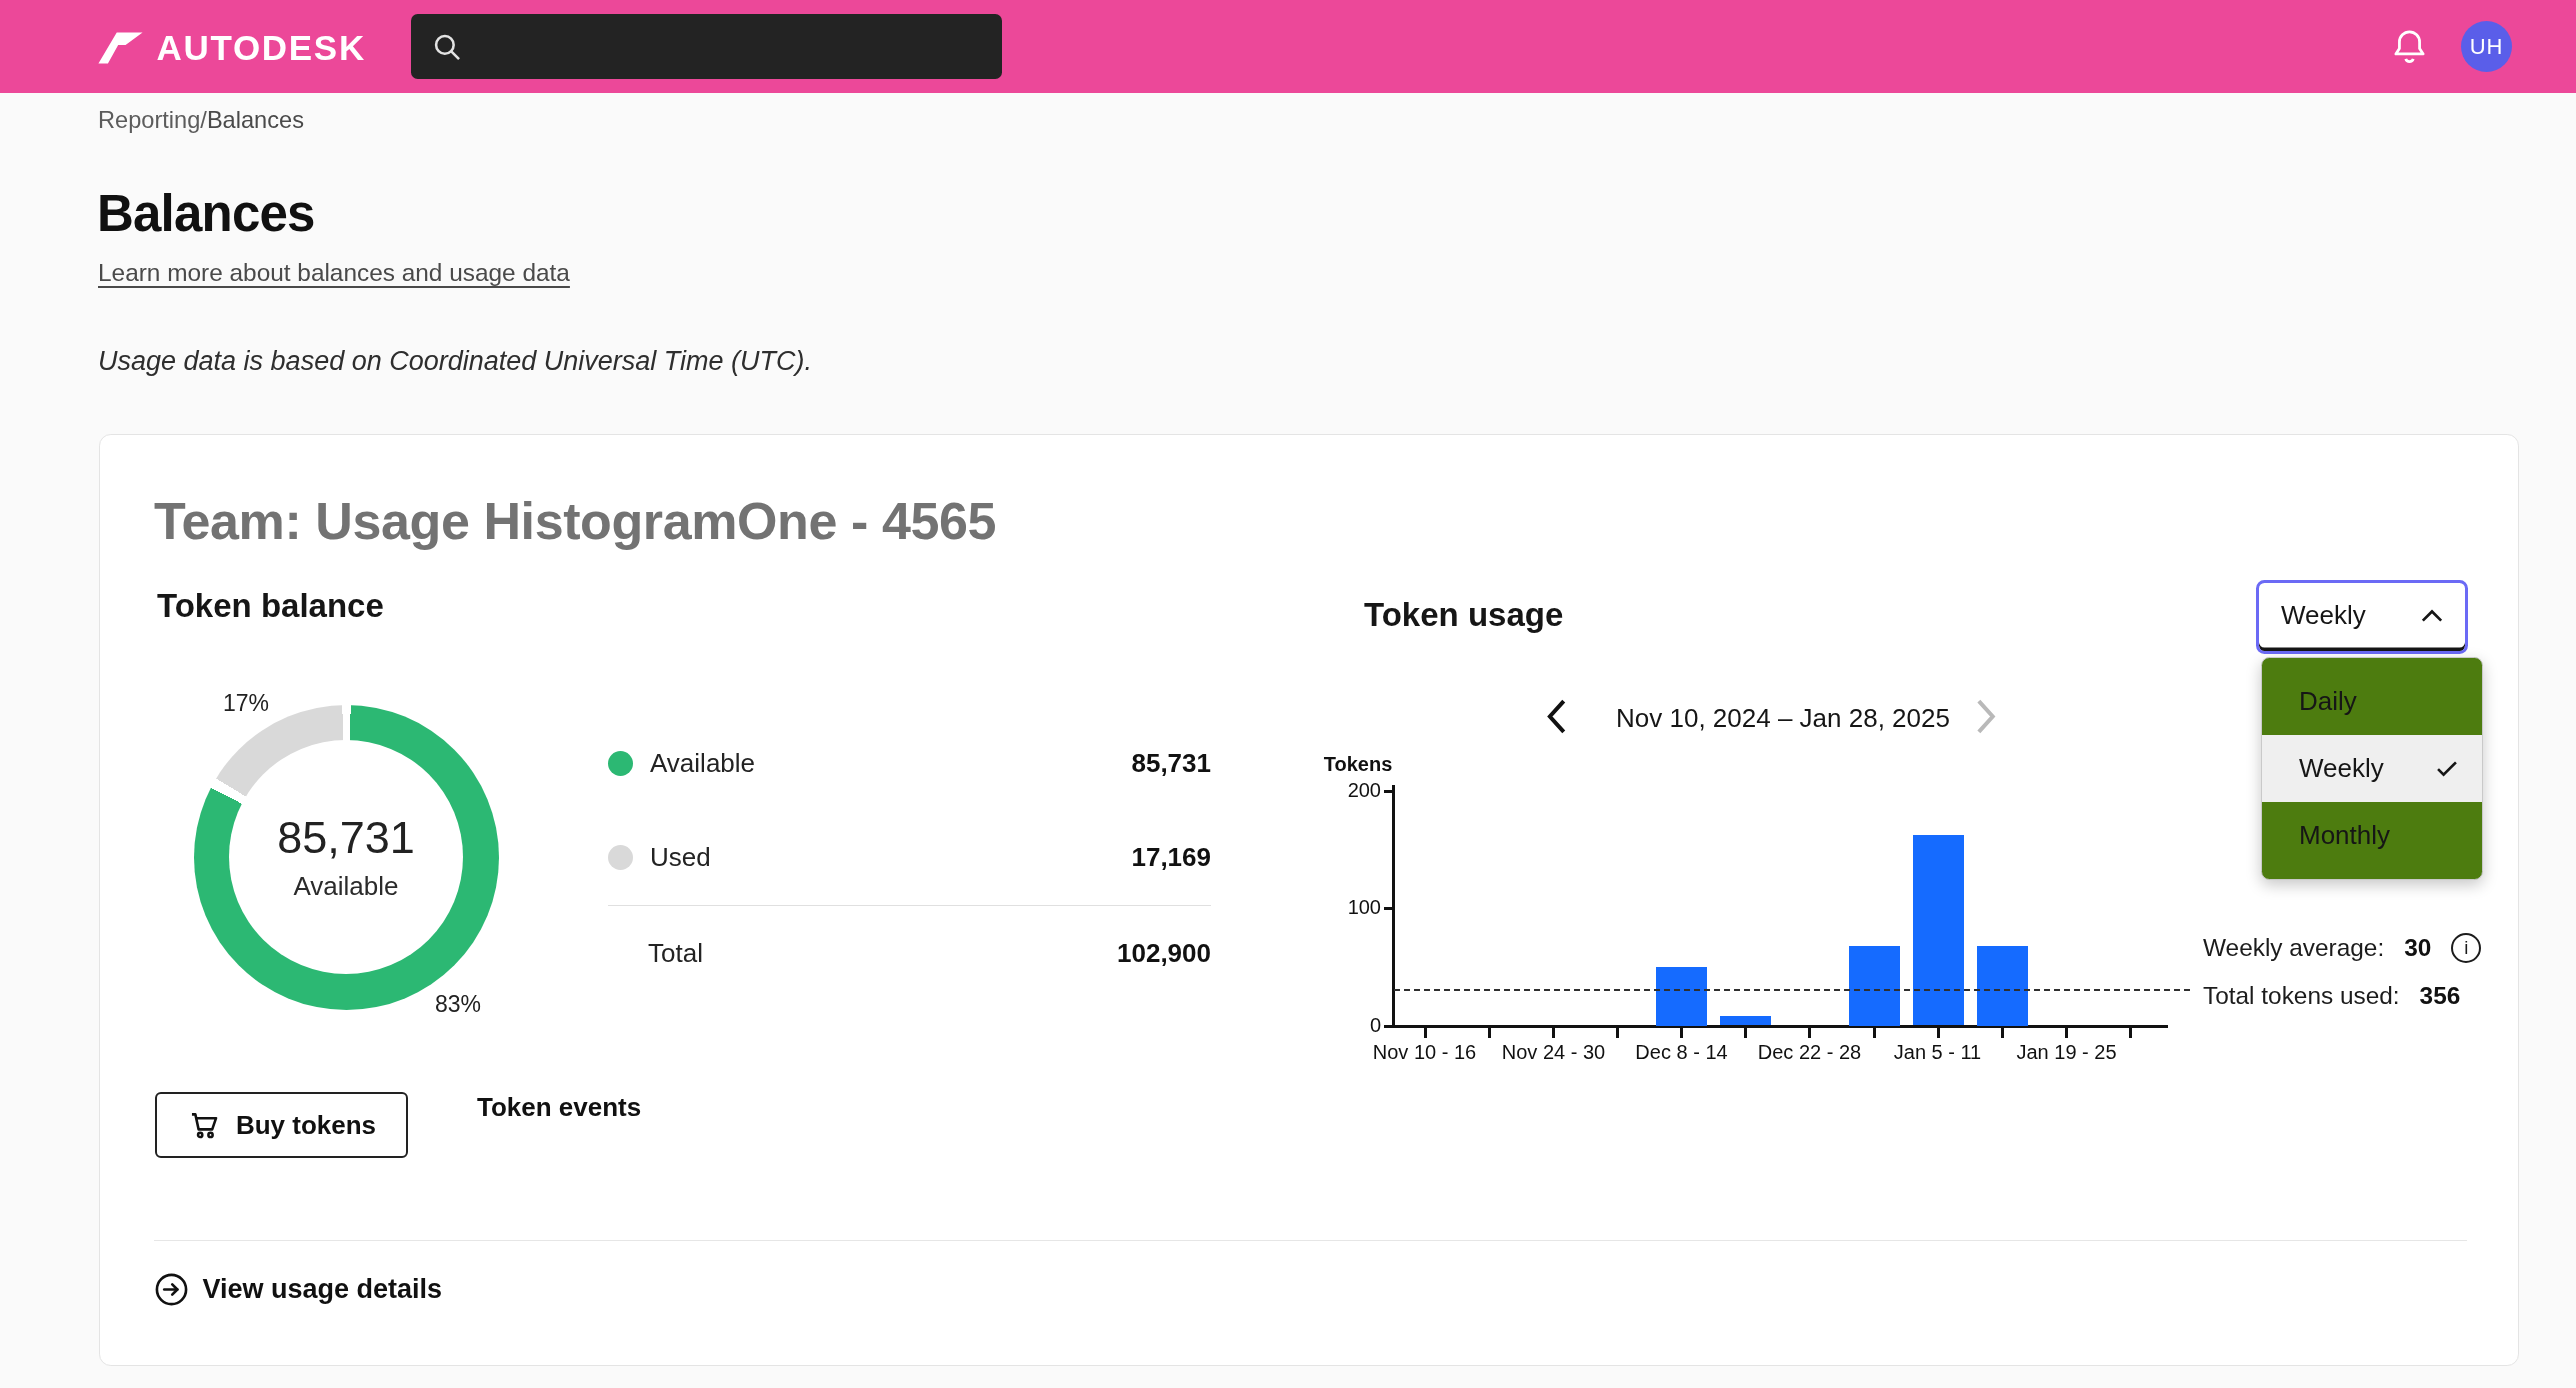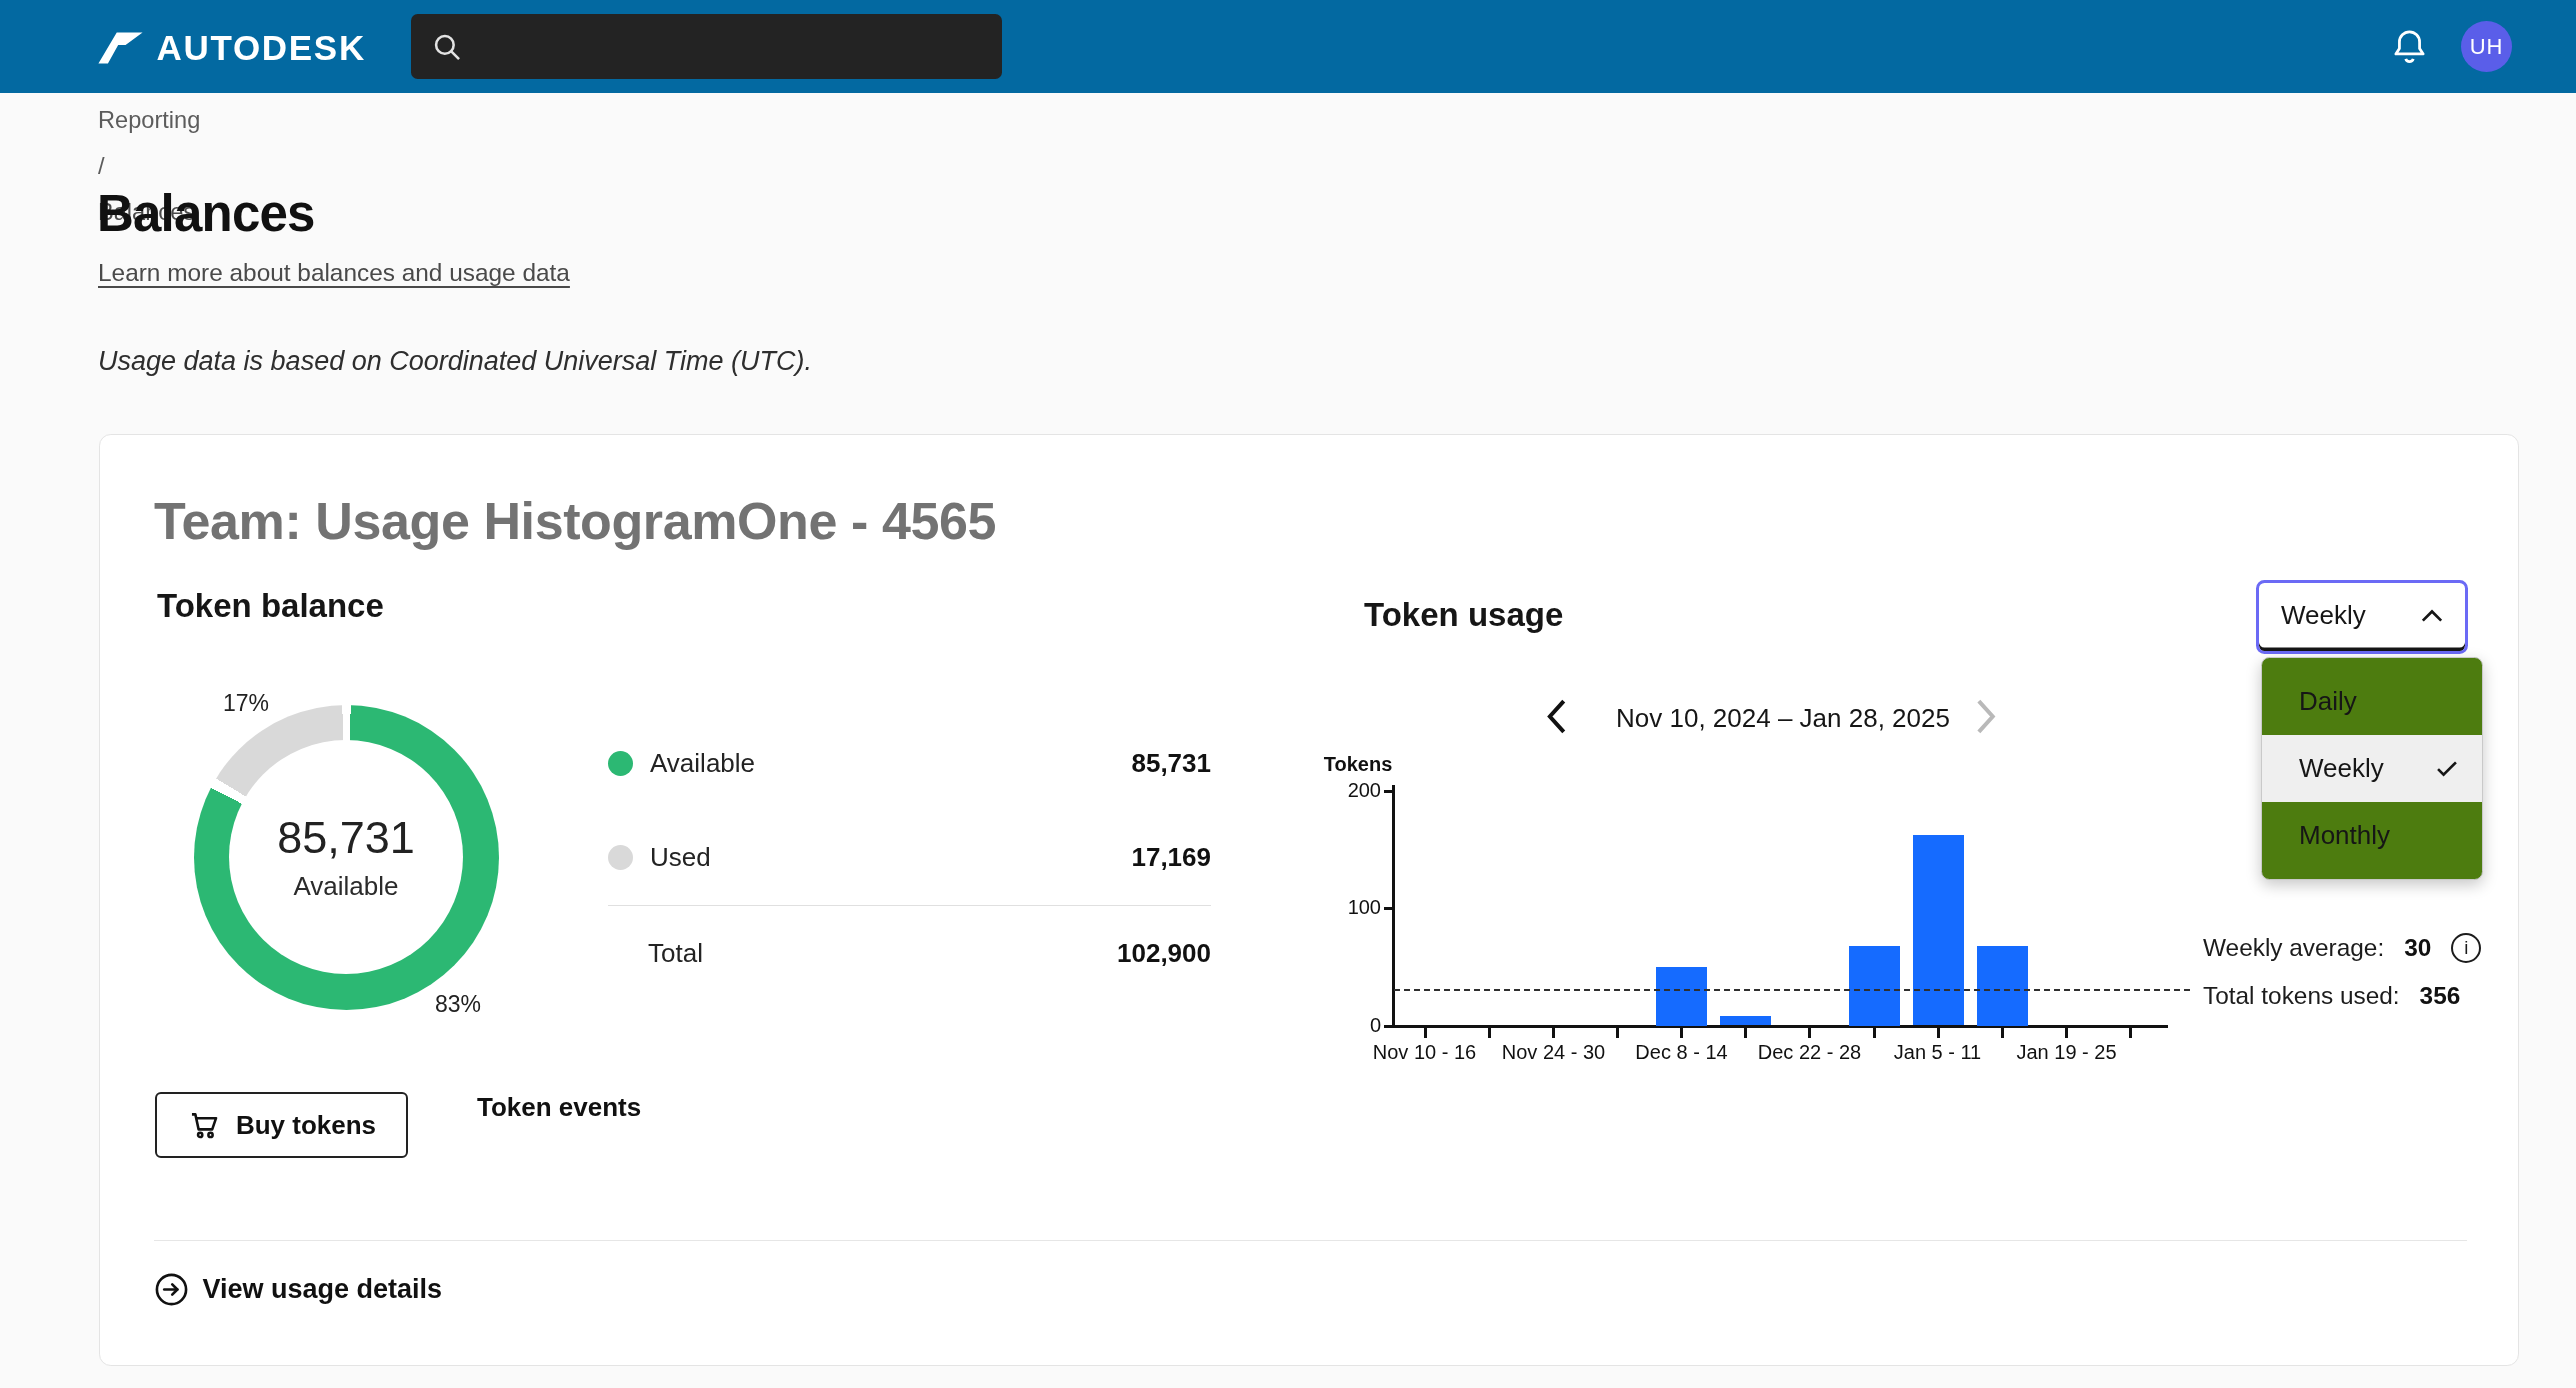--- a/index.html
+++ b/index.html
@@ -8,34 +8,34 @@
     font-family:"Liberation Sans", sans-serif;
     background:#fafafa; color:#1f1f1f;
     position:relative; overflow:hidden;
   }
   :root{
     --green:#2cb873; --used-gray:#d9d9d9; --bar-blue:#156bff;
     --avatar-bg:#5a5ee9; --focus:#6b6af5;
   }
 
   
-  .navbar{ position:absolute; left:0; top:0; width:2576px; height:93px; background:#0369a1; }
+  .navbar{ position:absolute; left:0; top:0; width:2576px; height:93px; background:#ec4899; }
   .brand{ position:absolute; left:98px; top:28px; display:flex; align-items:center; gap:13.5px; }
   .brand-word{ color:#fff; font-weight:700; font-size:35px; letter-spacing:1.7px; }
   .searchbox{ position:absolute; left:411px; top:14.3px; width:591px; height:65px;
     background:#232323; border-radius:6.7px; display:flex; align-items:center; padding:0 18.5px; }
   .searchbox input{ flex:1; background:transparent; border:none; outline:none;
     color:#eee; font-size:25px; font-family:inherit; margin-left:13.5px; }
   .nav-right{ position:absolute; right:64px; top:0; height:93px; display:flex; align-items:center; gap:32px; }
   .avatar{ width:51px; height:51px; border-radius:50%; background:var(--avatar-bg);
     color:#fff; font-size:22px; display:flex; align-items:center; justify-content:center; letter-spacing:0.8px; }
   .iconbtn{ background:none; border:none; cursor:pointer; display:flex; align-items:center; }
 
   
-  .breadcrumb{ position:absolute; left:98px; top:107px; font-size:23.6px; color:#5c5c5c; display:flex; gap:19px;flex-direction:column; }
+  .breadcrumb{ position:absolute; left:98px; top:107px; font-size:23.6px; color:#5c5c5c; display:flex; gap:0; }
   .breadcrumb .crumb-last{ color:#4a4a4a; }
   .page-title{ position:absolute; left:97px; top:184px; font-size:51px; font-weight:700; letter-spacing:-0.8px; color:#111; }
   .learn-link{ position:absolute; left:98px; top:259px; font-size:24.4px; color:#4a4a4a; text-decoration:underline; text-underline-offset:5px; }
   .utc-note{ position:absolute; left:98px; top:346px; font-size:27px; font-style:italic; color:#2e2e2e; }
 
   
   .card{ position:absolute; left:99px; top:434px; width:2420px; height:932px;
     background:#fff; border:1.7px solid #e4e4e4; border-radius:11.8px; }
   .card-title{ position:absolute; left:54px; top:56px; font-size:52px; font-weight:700; letter-spacing:-0.4px; color:#737373; }
   .section-h{ position:absolute; font-size:33px; font-weight:700; color:#161616; }

